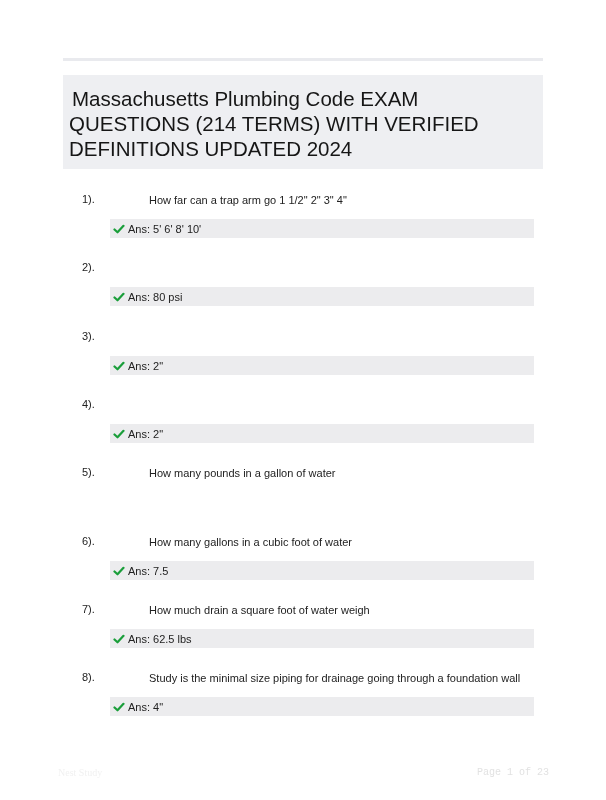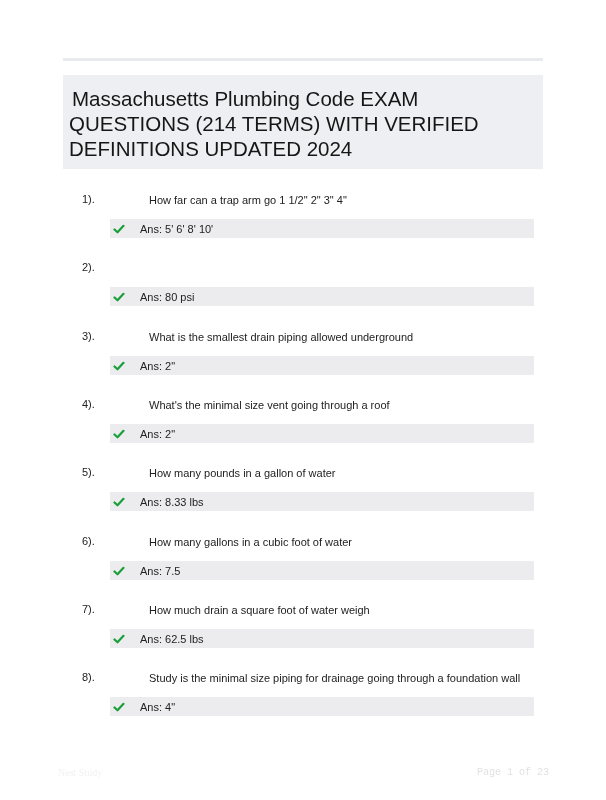--- a/index.html
+++ b/index.html
@@ -31,21 +31,21 @@
       position: absolute; left: 108px; top: 1px; font-size: 11px; color: #222; margin-left: 41px;
     }
     .ans-box {
       position: absolute; left: 110px; top: 26px; width: 424px; height: 19px;
       background: #ececee; box-sizing: border-box; padding-left: 3px;
       display: flex; align-items: center;
     }
     .check {
       width: 12px; height: 12px; margin-right: 3px; display: inline-block;
     }
-    .ans-text { font-size: 11px; color: #222; margin-left: 12px; }
+    .ans-text { font-size: 11px; color: #222; }
     .footer-left {
       position: absolute; left: 58px; top: 767px; font-size: 10px; color: #f1f1f1;
       font-family: "Liberation Serif", serif;
     }
     .footer-right {
       position: absolute; right: 57px; top: 767px; font-size: 10px; color: #e2e2e2;
       font-family: Liberation Mono, monospace;
     }
   </style>
 </head>
@@ -78,49 +78,41 @@
     <div class="ans-box">
       <svg class="check" viewBox="0 0 12 12">
           <path d="M1.5 6.5 L4.5 9.3 L10.5 2.8" fill="none" stroke="#1a9e3a" stroke-width="2.2" stroke-linecap="round" stroke-linejoin="round"></path>
         </svg>
       <span class="ans-text">Ans: 80 psi</span>
     </div>
   </div>
 
   <div class="qa" style="top:330px">
     <span class="qnum">3).</span>
-    <span class="qtext">What is the smallest drain piping allowed underground</span>
     <div class="ans-box">
       <svg class="check" viewBox="0 0 12 12">
           <path d="M1.5 6.5 L4.5 9.3 L10.5 2.8" fill="none" stroke="#1a9e3a" stroke-width="2.2" stroke-linecap="round" stroke-linejoin="round"></path>
         </svg>
       <span class="ans-text">Ans: 2"</span>
     </div>
   </div>
 
   <div class="qa" style="top:398px">
     <span class="qnum">4).</span>
-    <span class="qtext">What's the minimal size vent going through a roof</span>
     <div class="ans-box">
       <svg class="check" viewBox="0 0 12 12">
           <path d="M1.5 6.5 L4.5 9.3 L10.5 2.8" fill="none" stroke="#1a9e3a" stroke-width="2.2" stroke-linecap="round" stroke-linejoin="round"></path>
         </svg>
       <span class="ans-text">Ans: 2"</span>
     </div>
   </div>
 
   <div class="qa" style="top:466px">
     <span class="qnum">5).</span>
     <span class="qtext">How many pounds in a gallon of water</span>
-    <div class="ans-box">
-      <svg class="check" viewBox="0 0 12 12">
-          <path d="M1.5 6.5 L4.5 9.3 L10.5 2.8" fill="none" stroke="#1a9e3a" stroke-width="2.2" stroke-linecap="round" stroke-linejoin="round"></path>
-        </svg>
-      <span class="ans-text">Ans: 8.33 lbs</span>
-    </div>
   </div>
 
   <div class="qa" style="top:535px">
     <span class="qnum">6).</span>
     <span class="qtext">How many gallons in a cubic foot of water</span>
     <div class="ans-box">
       <svg class="check" viewBox="0 0 12 12">
           <path d="M1.5 6.5 L4.5 9.3 L10.5 2.8" fill="none" stroke="#1a9e3a" stroke-width="2.2" stroke-linecap="round" stroke-linejoin="round"></path>
         </svg>
       <span class="ans-text">Ans: 7.5</span>

